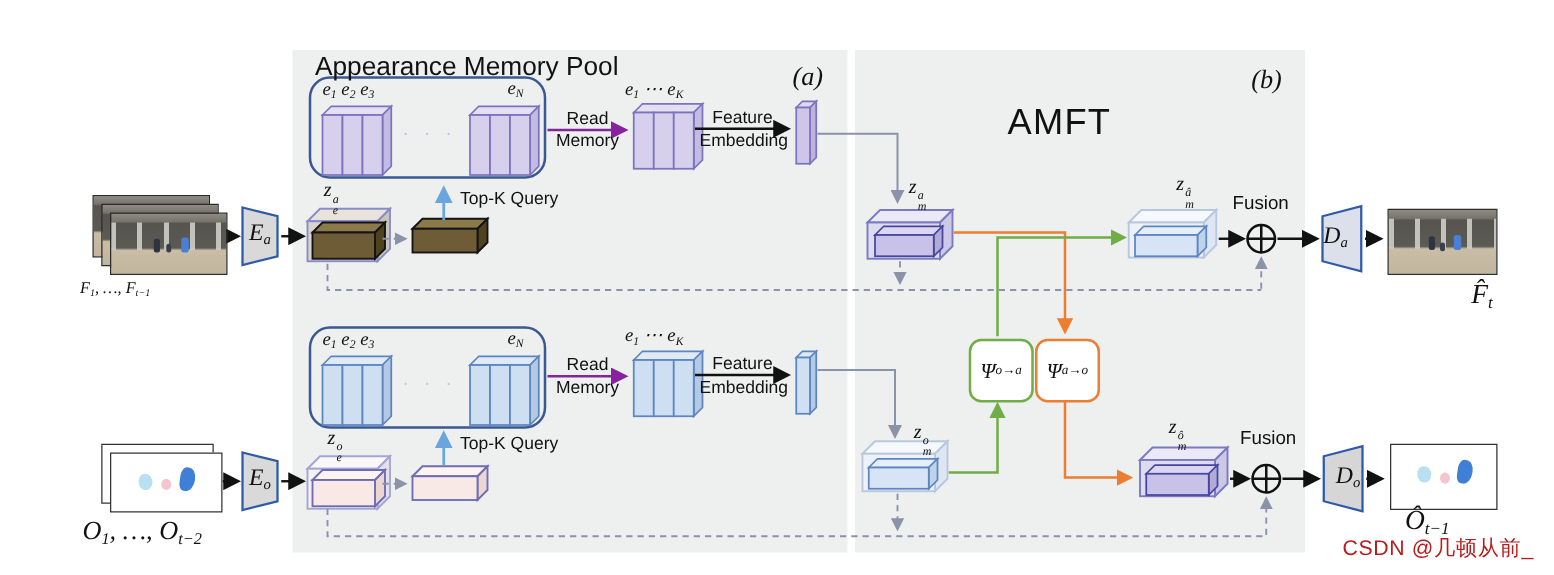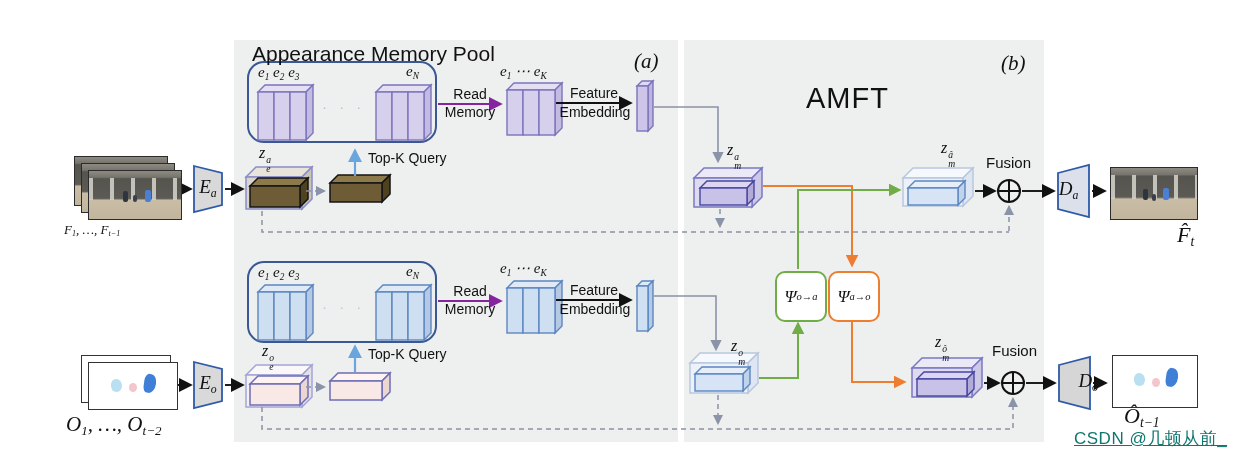--- a/index.html
+++ b/index.html
@@ -25,21 +25,21 @@
      background:linear-gradient(180deg,#8e8b82 0%,#76746c 13%,#55544e 16%,#5b5a54 57%,#c9bda6 61%,#c2b59d 100%);}
   .scene .pillars{position:absolute;left:0;right:0;top:14%;height:46%;
      background:repeating-linear-gradient(90deg,rgba(214,213,204,0.85) 0 4px,rgba(0,0,0,0) 4px 21px);}
   .scene .p1{position:absolute;left:37%;top:42%;width:5px;height:11px;background:#2e3440;border-radius:2px;}
   .scene .p2{position:absolute;left:61%;top:40%;width:6px;height:12px;background:#4a7fd4;border-radius:2px;}
   .scene .p3{position:absolute;left:48%;top:50%;width:4px;height:7px;background:#3a3f4a;border-radius:2px;}
   .fframe{position:absolute;background:#ffffff;border:1.5px solid #333;overflow:hidden;}
   .fframe .b1{position:absolute;left:25%;top:34%;width:11px;height:13px;background:#b9e0f0;border-radius:45% 55% 50% 50%;}
   .fframe .b2{position:absolute;left:46%;top:44%;width:8px;height:9px;background:#f3c6ce;border-radius:50%;}
   .fframe .b3{position:absolute;left:63%;top:24%;width:12px;height:19px;background:#3f7fd6;border-radius:45% 55% 62% 38%;transform:rotate(8deg);}
-  .wm{position:absolute;color:#0f766e;font-size:17px;letter-spacing:0.5px;text-decoration:underline;}
+  .wm{position:absolute;color:#b91c1c;font-size:17px;letter-spacing:0.5px;}
 </style>
 </head>
 <body>
 
 <div class="canvas">
 
   <div class="panel panel-a"></div>
   <div class="panel panel-b"></div>
 
   <svg class="wires" viewBox="0 0 1243 460">
@@ -355,19 +355,19 @@
       </span></div>
   <div class="lbl m" style="left:731px;top:337px;font-size:16px;"><span>z</span><span class="stk">
         <span>o</span>
         <span>m</span>
       </span></div>
   <div class="lbl m" style="left:935px;top:333px;font-size:16px;"><span>z</span><span class="stk">
         <span>ô</span>
         <span>m</span>
       </span></div>
   <div class="lbl m c" style="left:194px;top:372px;width:28px;font-size:19px;"><span>E</span><sub>o</sub></div>
-  <div class="lbl m c" style="left:1059px;top:370px;width:39px;font-size:19px;text-align:right;"><span>D</span><sub>o</sub></div>
+  <div class="lbl m c" style="left:1059px;top:370px;width:39px;font-size:19px;"><span>D</span><sub>o</sub></div>
   <div class="lbl sans" style="left:992px;top:342px;font-size:15px;">Fusion</div>
   <div class="lbl m" style="left:66px;top:412px;font-size:21px;"><span>O</span><sub>1</sub><span>, …, O</span><sub>t−2</sub></div>
   <div class="lbl m" style="left:1124px;top:403px;font-size:22px;"><span>Ô</span><sub>t−1</sub></div>
 
   <div class="wm sans" style="left:1074px;top:427px;">CSDN @几顿从前_</div>
 </div>
 
 </body></html>

